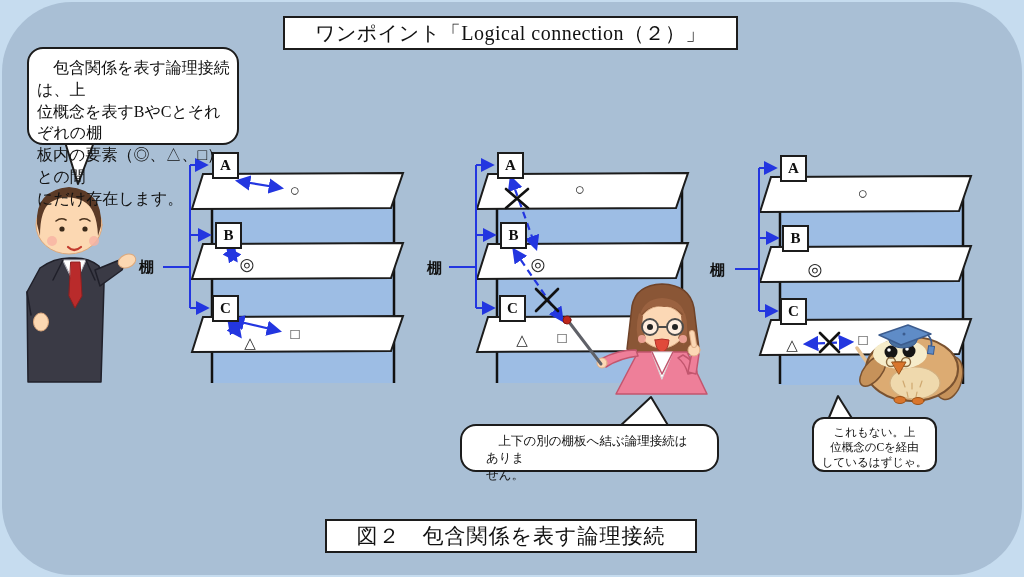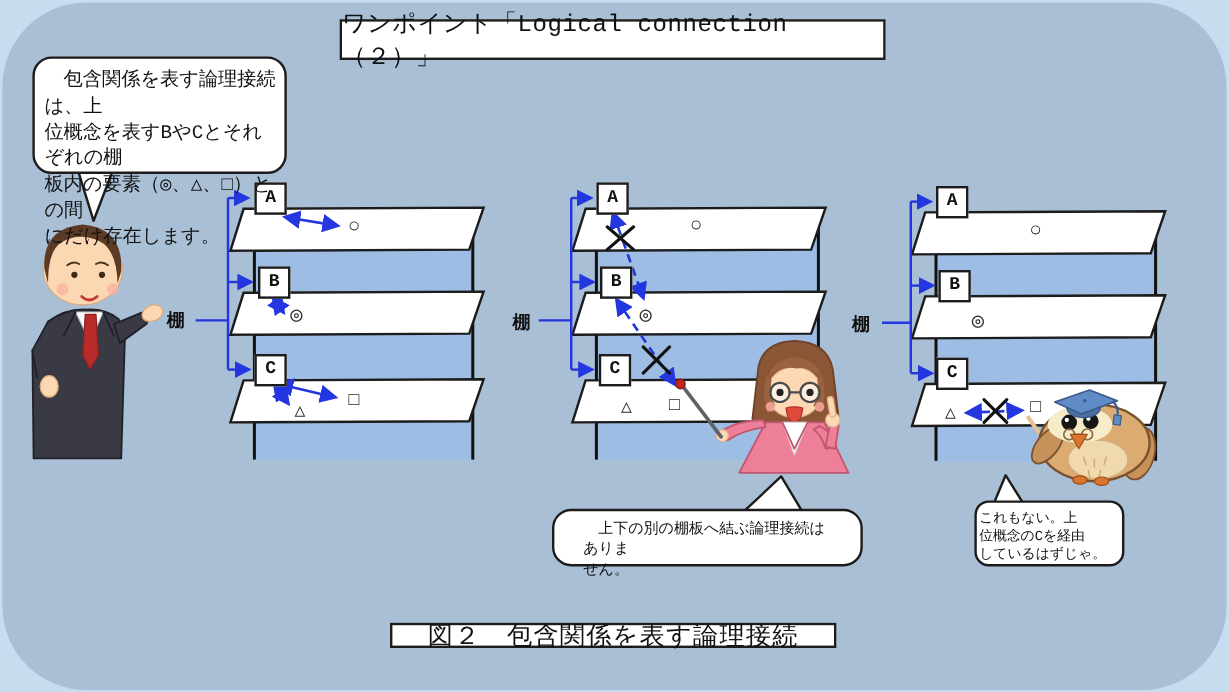--- a/index.html
+++ b/index.html
@@ -2,49 +2,49 @@
 <html style="--outer-bg: #c6dcef; --panel-bg: #a9bfd5; --shelf-back: #9dbde4; --arrow-blue: #2336e0; --ink: #1c1c1c;"><head>
 <meta charset="utf-8">
 <style>
   :root{
     --outer-bg:#c6dcef; --panel-bg:#a9bfd5; --shelf-back:#9dbde4;
     --arrow-blue:#2336e0; --ink:#1c1c1c;
   }
   html,body{margin:0;padding:0}
   .stage{position:relative;width:1024px;height:577px;overflow:hidden;
     background:var(--outer-bg);
-    font-family:Liberation Mono, monospace;color:#111}
+    font-family:Liberation Serif, serif;color:#111}
   .panel{position:absolute;inset:2px;border-radius:70px;background:var(--panel-bg)}
   svg.scene{position:absolute;left:0;top:0}
   
   .back{fill:var(--shelf-back)}
   .sideline{stroke:#111;stroke-width:2.5}
   .shelf{fill:#fff;stroke:var(--ink);stroke-width:2}
   .blue{stroke:var(--arrow-blue);fill:none;stroke-width:2.2}
   .bracket{stroke:var(--arrow-blue);fill:none;stroke-width:2}
   .mblue{fill:var(--arrow-blue)}
   .dash{stroke-dasharray:7 5}
   .xmark{stroke:#111;stroke-width:2.6;stroke-linecap:round}
   .tail{fill:#fff;stroke:var(--ink);stroke-width:2;stroke-linejoin:round}
   
   .frame-box{position:absolute;background:#fff;border:2px solid var(--ink);
     display:flex;align-items:center;justify-content:center;box-sizing:border-box}
   .title-box{left:283px;top:16px;width:455px;height:34px;font-size:20px;letter-spacing:.5px}
-  .caption-box{left:325px;top:519px;width:372px;height:21px;font-size:21px;letter-spacing:1px}
+  .caption-box{left:325px;top:519px;width:372px;height:34px;font-size:21px;letter-spacing:1px}
   .box-label{position:absolute;width:27px;height:27px;box-sizing:border-box;background:#fff;
     border:2px solid var(--ink);font-weight:bold;font-size:15px;line-height:22px;text-align:center}
   .tana{position:absolute;font-size:15px;font-weight:600}
   .sym{position:absolute;transform:translate(-50%,-50%);line-height:1;color:#2a2a2a}
   .sym.big{font-size:17px}.sym.small{font-size:15px}
   .bubble{position:absolute;background:#fff;border:2px solid var(--ink);border-radius:16px;
     white-space:pre-line;box-sizing:border-box}
   .bubble.man{left:27px;top:47px;width:212px;height:98px;font-size:16px;line-height:1.36;padding:8px 5px 6px 8px}
   .bubble.woman{left:460px;top:424px;width:259px;height:48px;font-size:12.5px;line-height:1.35;padding:7px 24px}
   .bubble.owl{left:812px;top:417px;width:125px;height:55px;font-size:11.5px;line-height:1.32;
-    padding:6px 2px;border-radius:12px}
+    padding:6px 2px;text-align:center;border-radius:12px}
 </style>
 </head>
 <body>
 
 <div class="stage">
   <div class="panel"></div>
 
   <svg class="scene" width="1024" height="577" viewBox="0 0 1024 577">
     <defs>
       <marker id="mB" viewBox="0 0 10 10" refX="8" refY="5" markerWidth="7" markerHeight="7" orient="auto-start-reverse">

